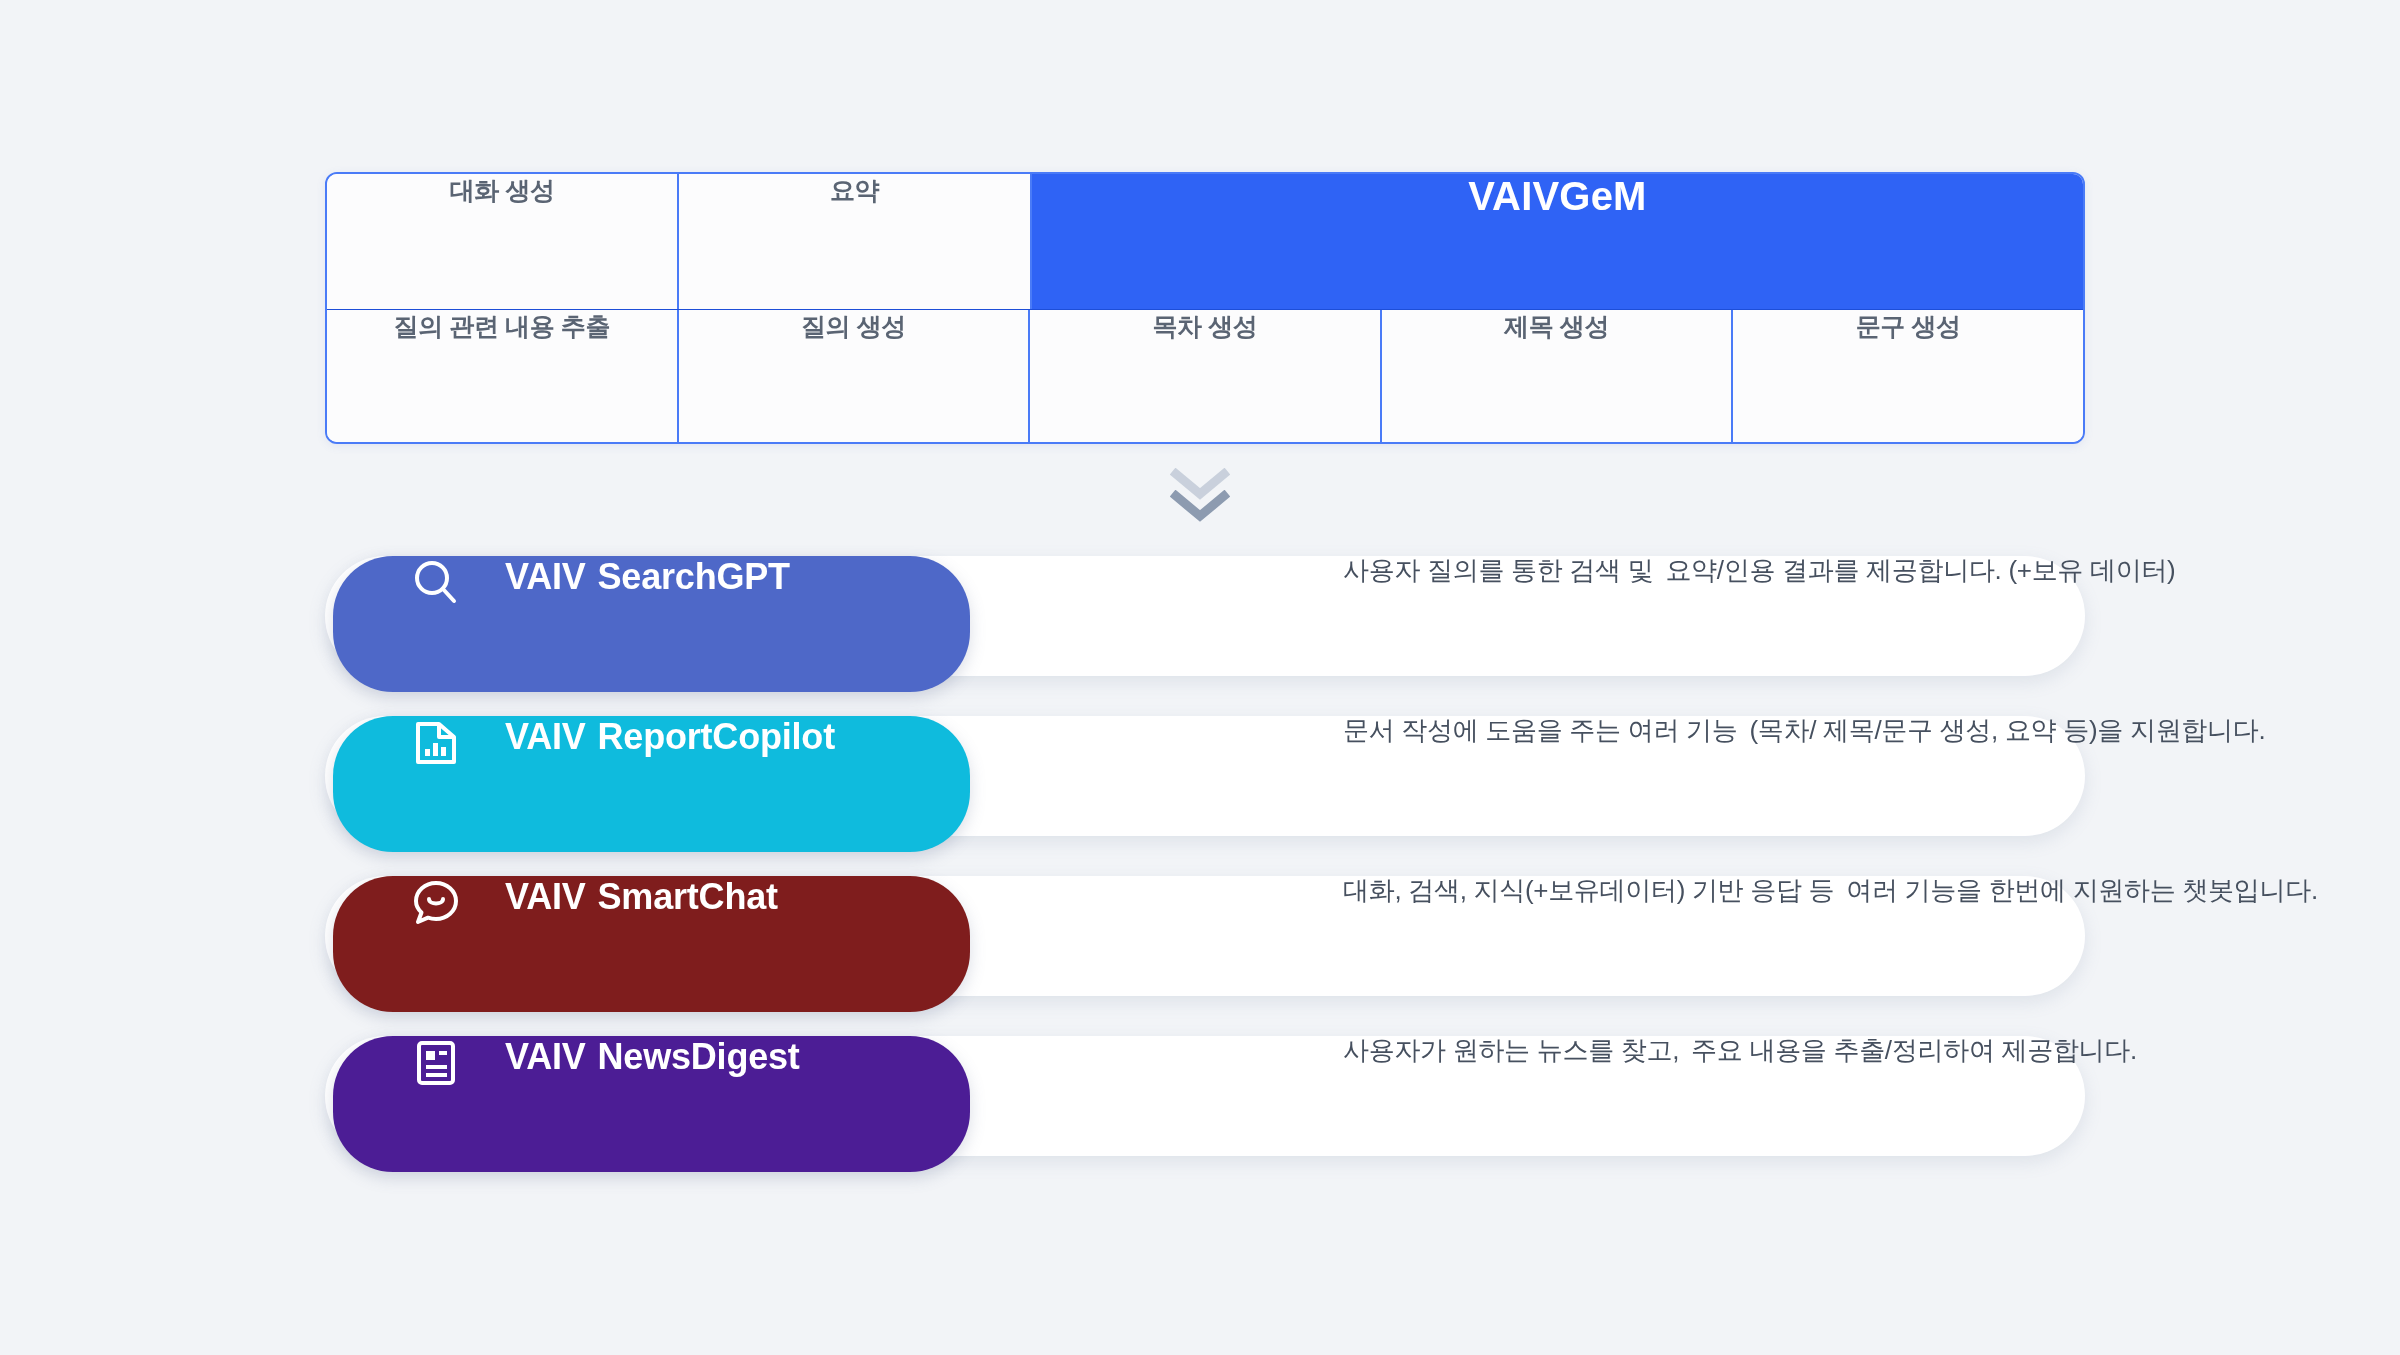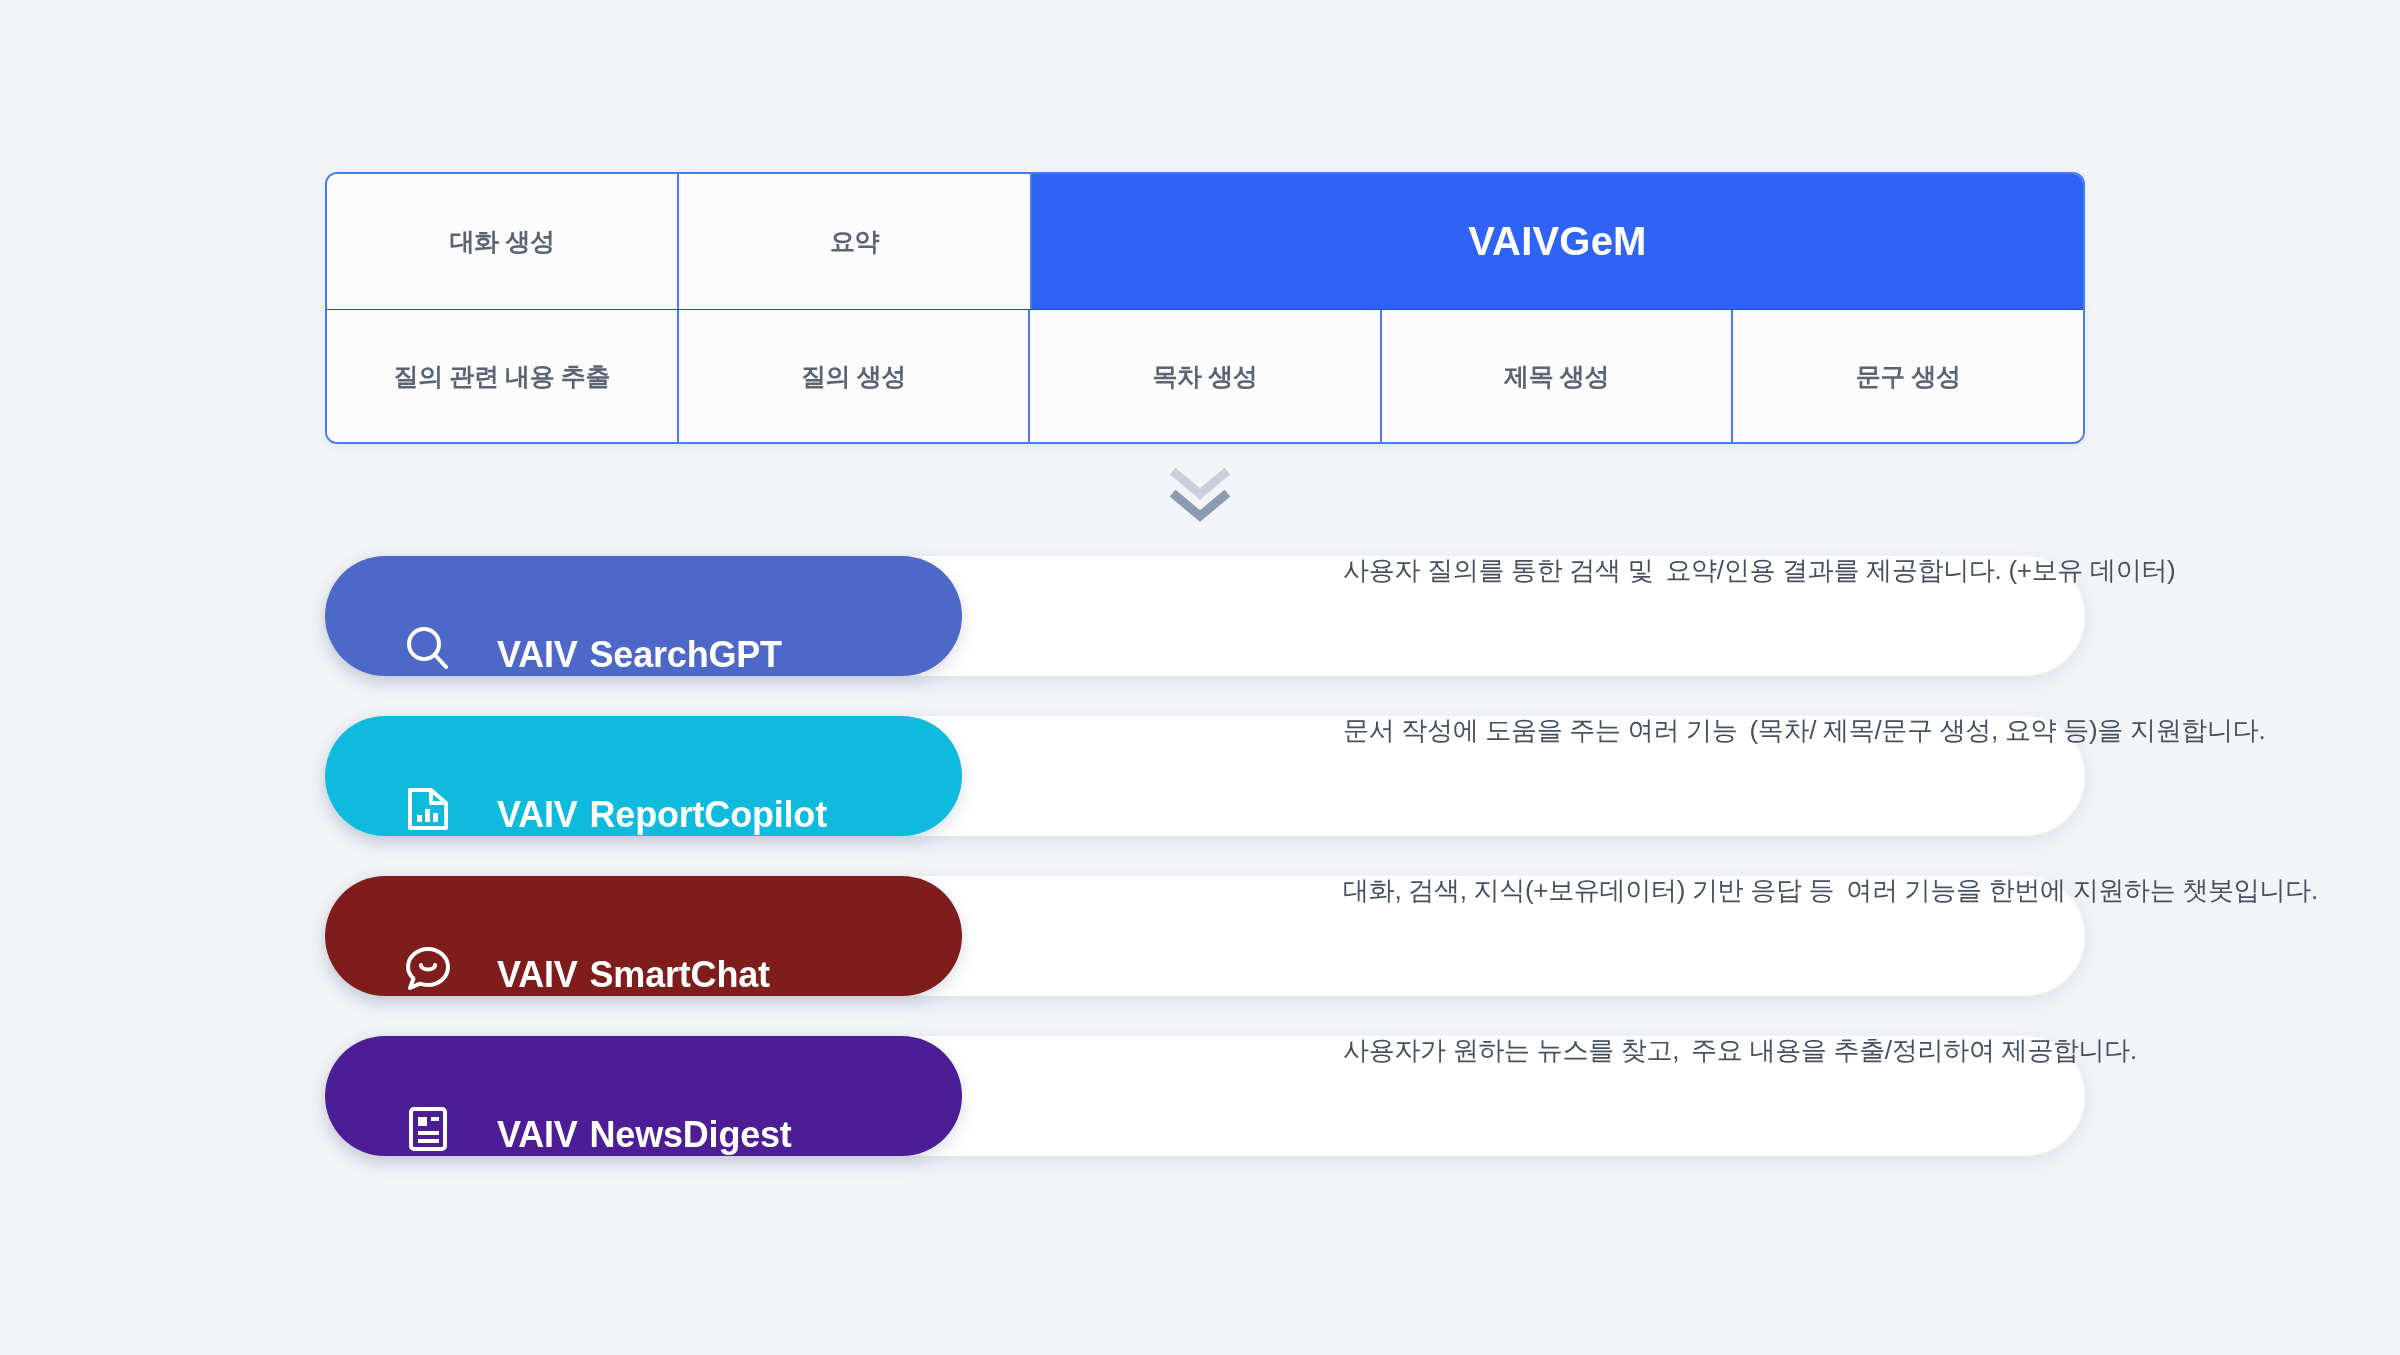--- a/index.html
+++ b/index.html
@@ -32,21 +32,21 @@
     overflow: hidden;
     box-shadow: 0 2px 10px rgba(80,110,200,.10);
   }
 
   .matrix-row { display: flex; width: 100%; }
   .matrix-row.top { height: 135px; }
   .matrix-row.bottom { height: 133px; border-top: 1px solid #1d4ed8; }
 
   .cell {
     display: flex;
-    align-items: center;
+    align-items: flex-start;
     justify-content: center;
     background: #fcfcfd;
     color: #5a6473;
     font-size: 25px;
     font-weight: 700;
     letter-spacing: -0.4px;
     flex: 1 1 0;
     min-width: 0;
     border-right: 2px solid #4a7bf7;
   }
@@ -96,27 +96,27 @@
     top: 0;
     width: 1760px;
     height: 120px;
     background: #ffffff;
     border-radius: 60px;
     box-shadow: 0 6px 18px rgba(120,135,165,.16);
   }
 
   .pill {
     position: absolute;
-    left: 0;
+    left: 8px;
     top: 0;
     width: 637px;
-    height: 120px;
+    height: 136px;
     border-radius: 60px;
     display: flex;
-    align-items: flex-end;
+    align-items: flex-start;
     padding-left: 76px;
     gap: 42px;
     box-shadow: 0 6px 16px rgba(90,105,140,.22);
   }
 
   .pill .icon {
     width: 54px;
     height: 54px;
     flex: 0 0 54px;
     display: flex;

